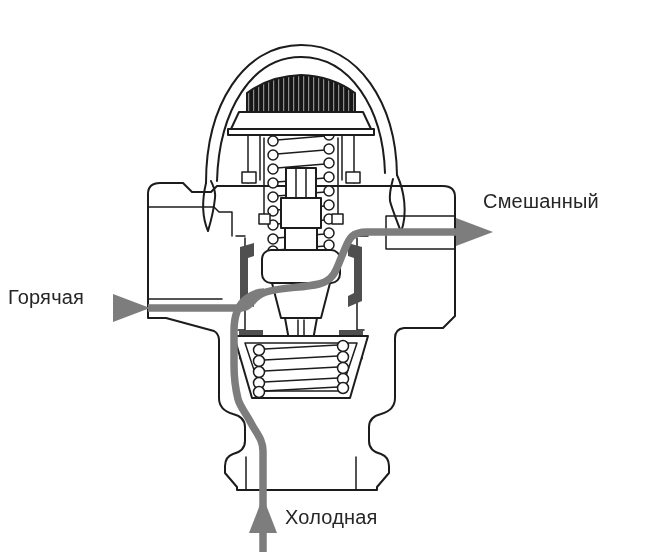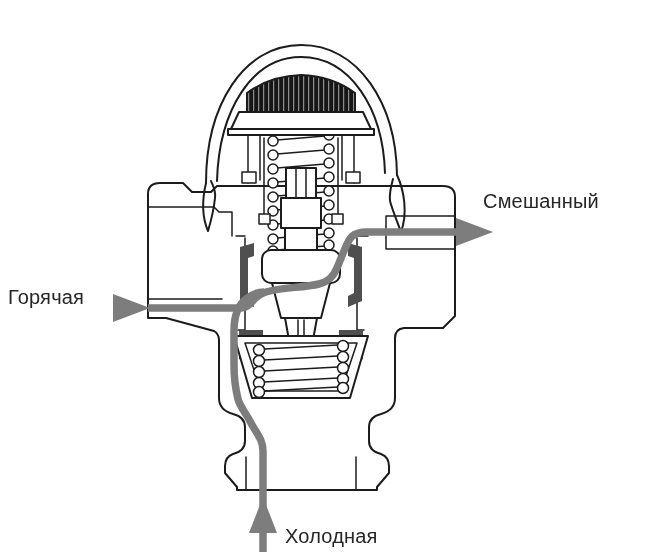--- a/index.html
+++ b/index.html
@@ -15,21 +15,21 @@
     position:absolute;
     font-family:"Liberation Sans", sans-serif;
     font-size:20px;
     line-height:32px;
     color:#262626;
     letter-spacing:0.2px;
     white-space:nowrap;
   }
   .label-hot  {left:8px;  top:261px;margin-top:20px;}
   .label-mixed{left:483px;top:185px;}
-  .label-cold {left:285px;top:501px;margin-top:19px;}
+  .label-cold {left:285px;top:501px;}
 
   
   .fw{fill:#ffffff;stroke:#1c1c1c;stroke-width:2;stroke-linejoin:round;}
   .ln{fill:none;stroke:#1c1c1c;stroke-width:2;stroke-linejoin:round;stroke-linecap:round;}
   .thin{stroke-width:1.5;}
   .erase{fill:#ffffff;stroke:none;}
   .flowline{fill:none;stroke-width:7.5;stroke-linejoin:round;stroke-linecap:butt;}
 </style>
 </head>
 <body>

